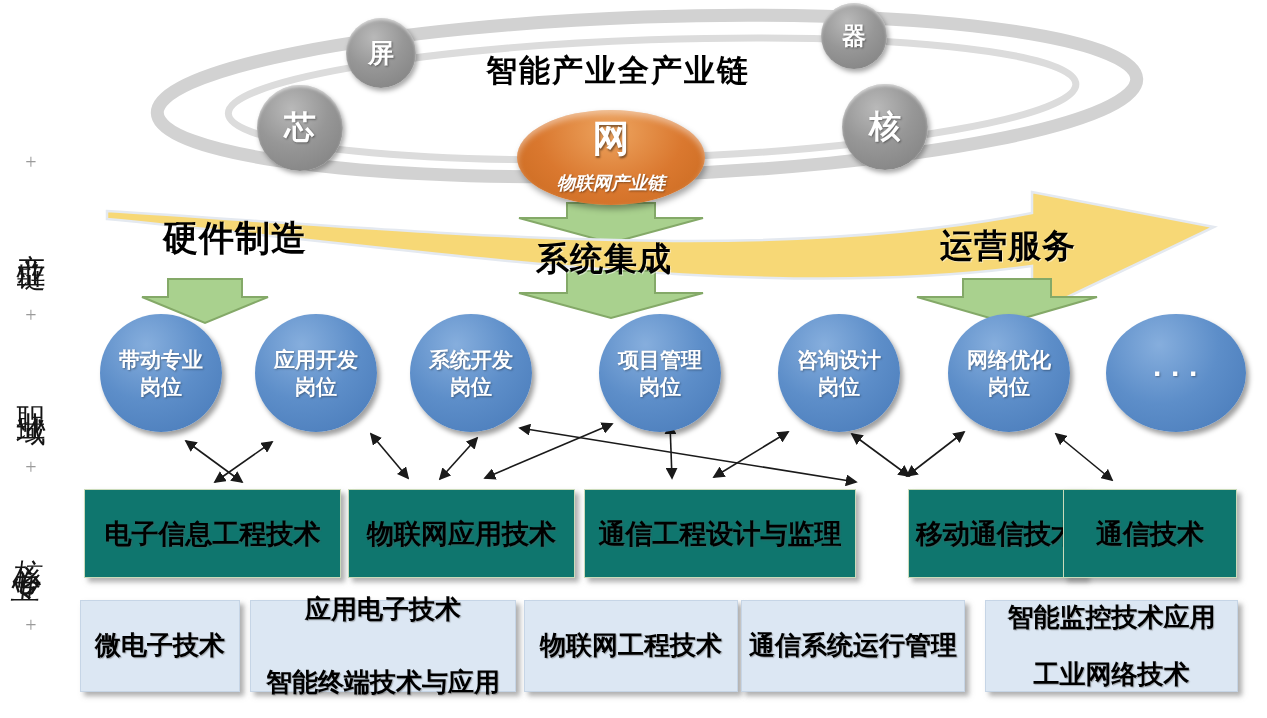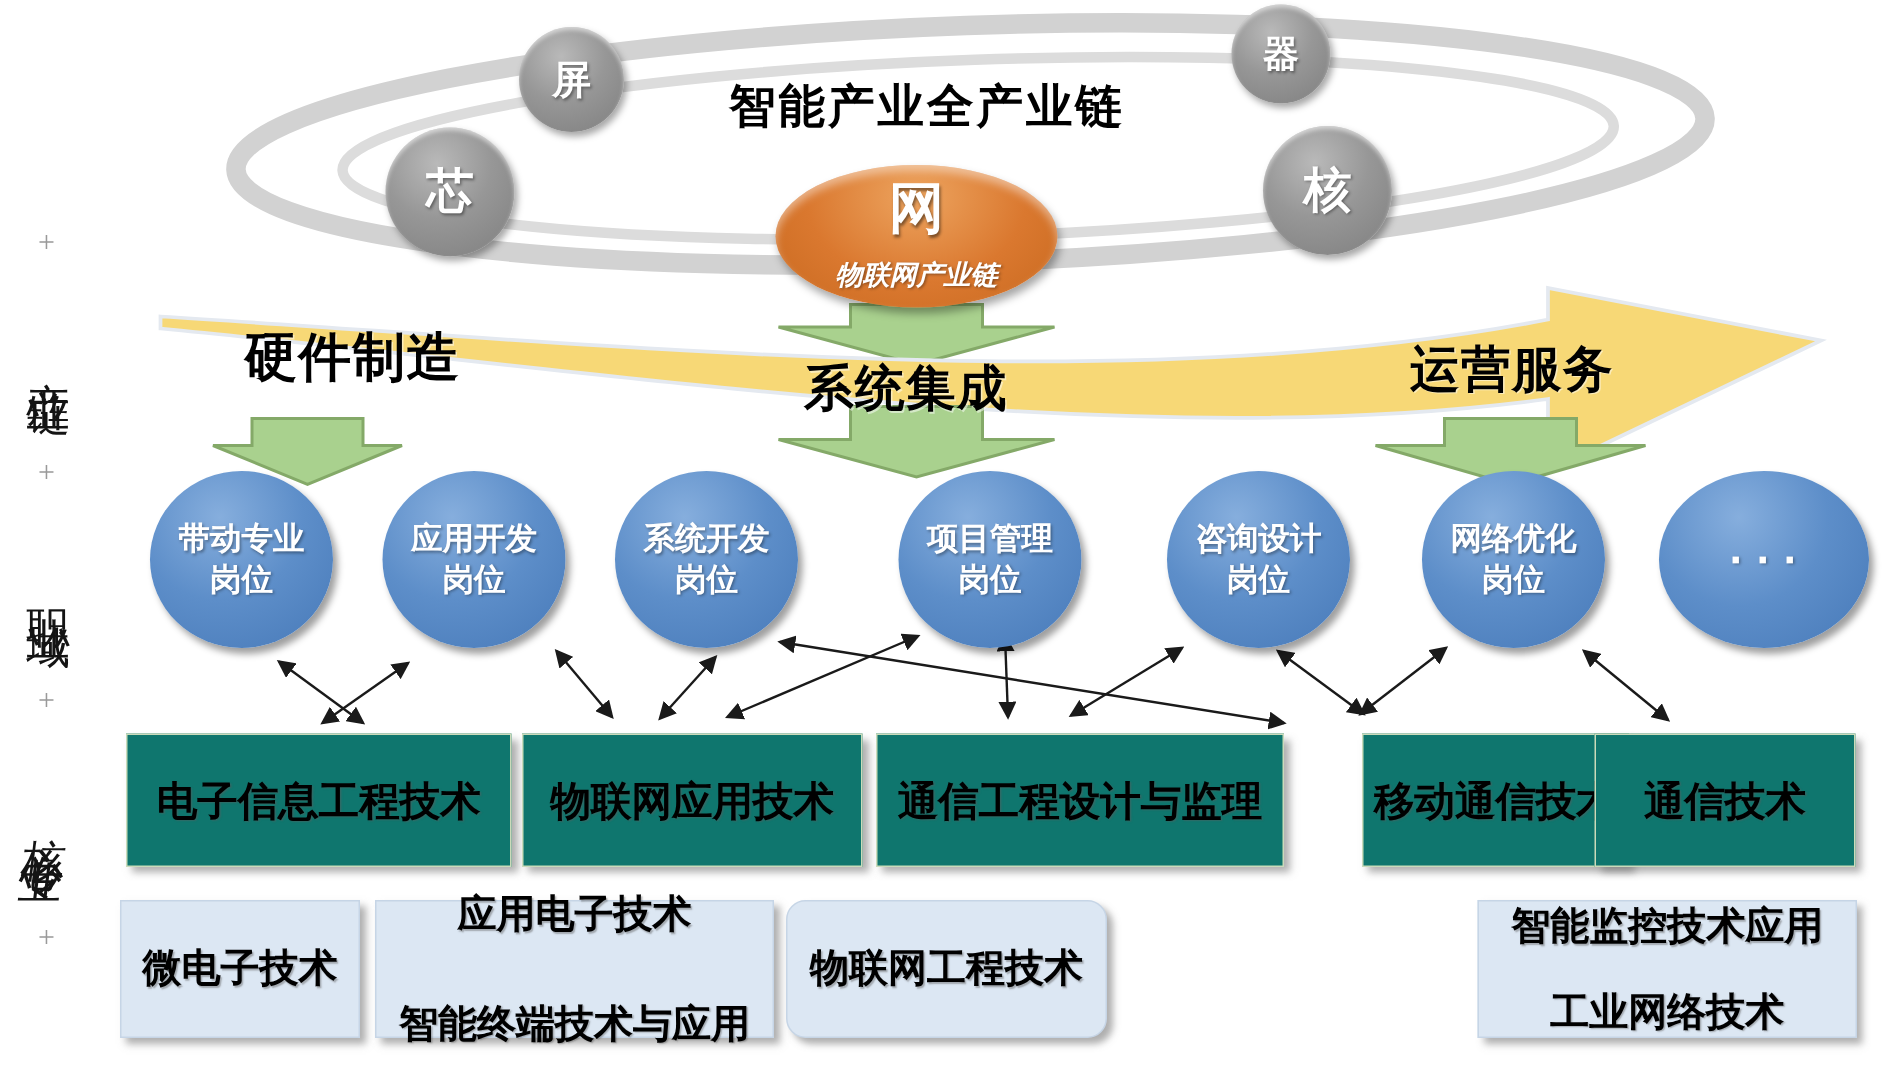--- a/index.html
+++ b/index.html
@@ -188,22 +188,26 @@
   </div>
 
   <div class="driven-box" style="left:80px;width:158px;">
     <span>微电子技术</span>
     <span></span>
   </div>
   <div class="driven-box" style="left:250px;width:264px;gap:42px;">
     <span>应用电子技术</span>
     <span>智能终端技术与应用</span>
   </div>
-  <div class="driven-box" style="left:524px;width:212px;border-radius:13px;">
+  <div class="driven-box" style="left:524px;width:212px;">
     <span>物联网工程技术</span>
+    <span></span>
+  </div>
+  <div class="driven-box" style="left:741px;width:222px;">
+    <span>通信系统运行管理</span>
     <span></span>
   </div>
   <div class="driven-box" style="left:985px;width:251px;gap:25px;">
     <span>智能监控技术应用</span>
     <span>工业网络技术</span>
   </div>
 
   <div class="sidebar">
     <span class="sep">+</span>
     <span class="vlabel">产业链</span>

